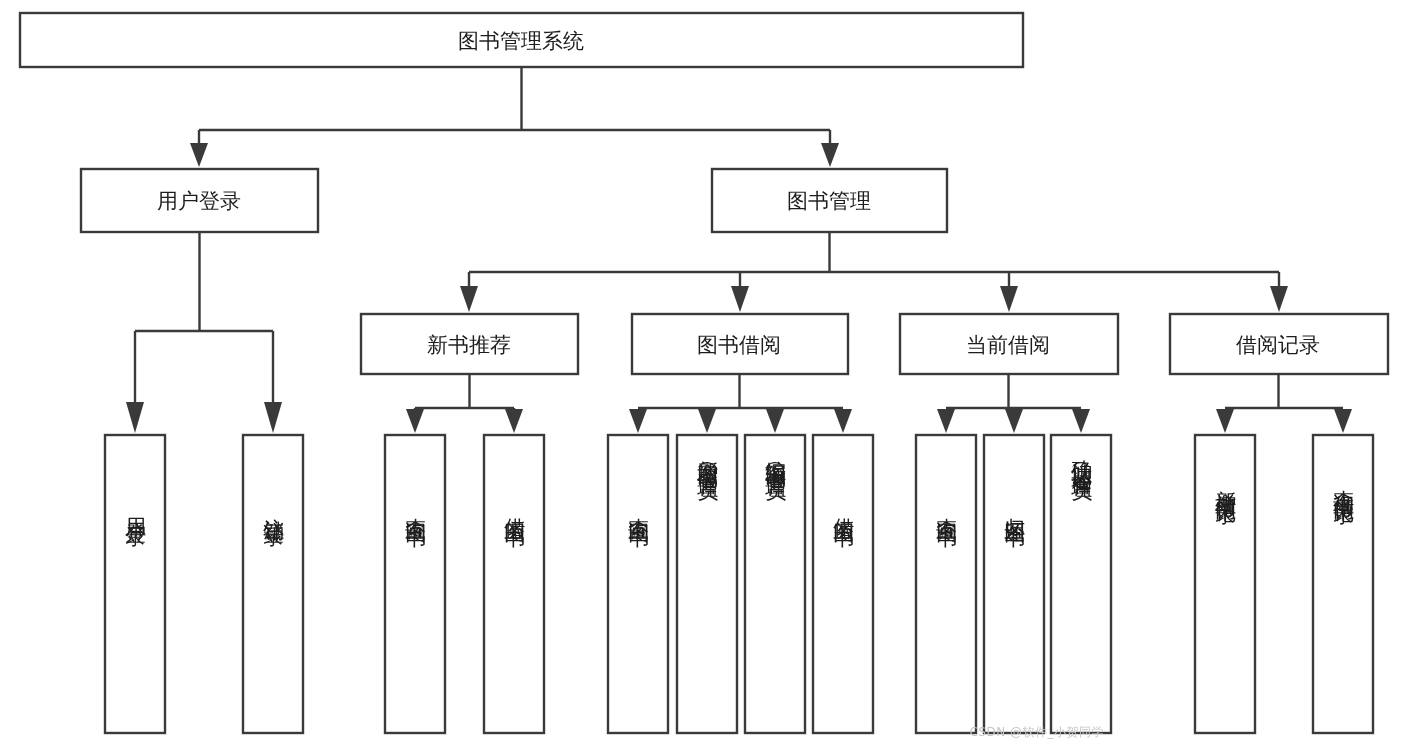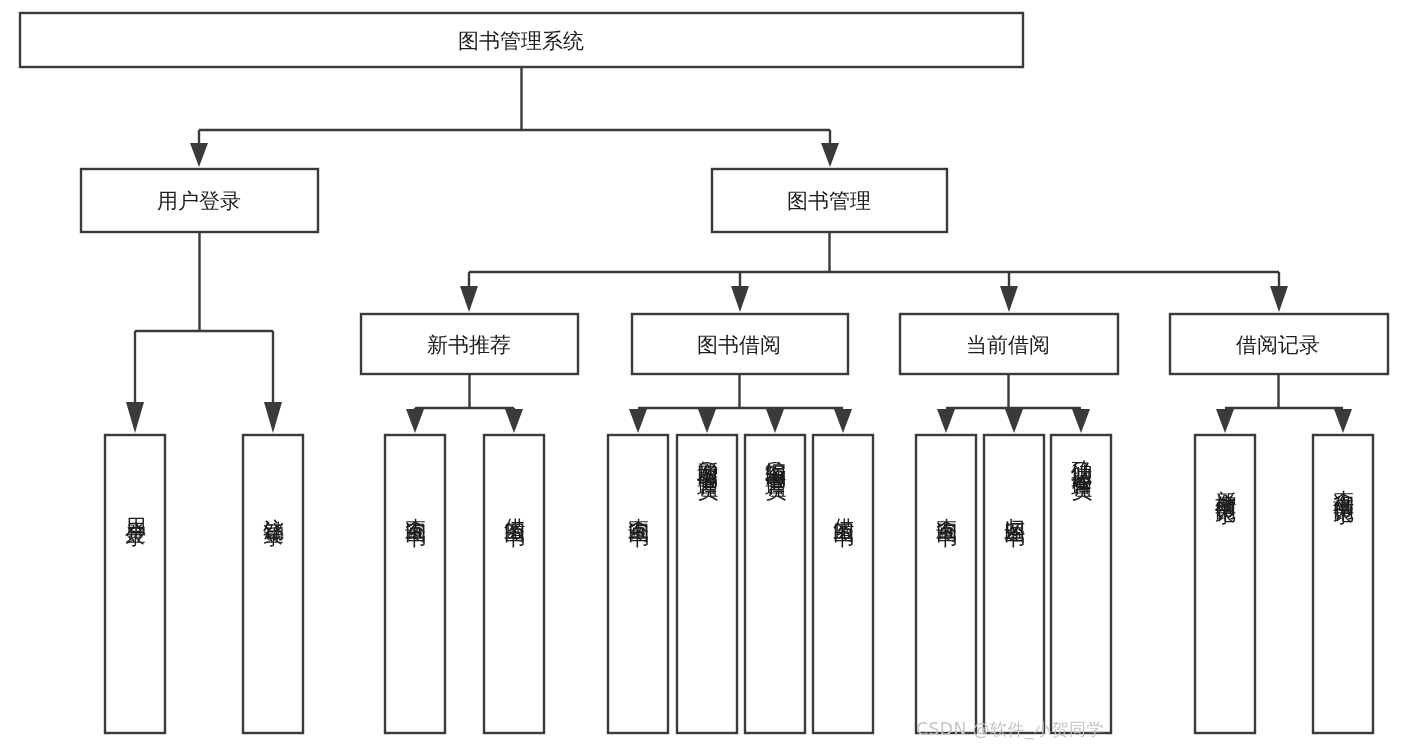--- a/index.html
+++ b/index.html
@@ -63,21 +63,21 @@
     line-height: 1.32;
     letter-spacing: 3px;
     color: #1d1d1d;
     white-space: nowrap;
   }
   .watermark {
     position: absolute;
     right: 8px;
     bottom: 6px;
     font-family: "DejaVu Sans", "Liberation Sans", sans-serif;
-    font-size: 17px;
+    font-size: 12px;
     color: #c6c6c6;
     letter-spacing: 0.5px;
     white-space: nowrap;
   }
 </style>
 </head>
 <body>
 
 <div id="diagram-root">
 

